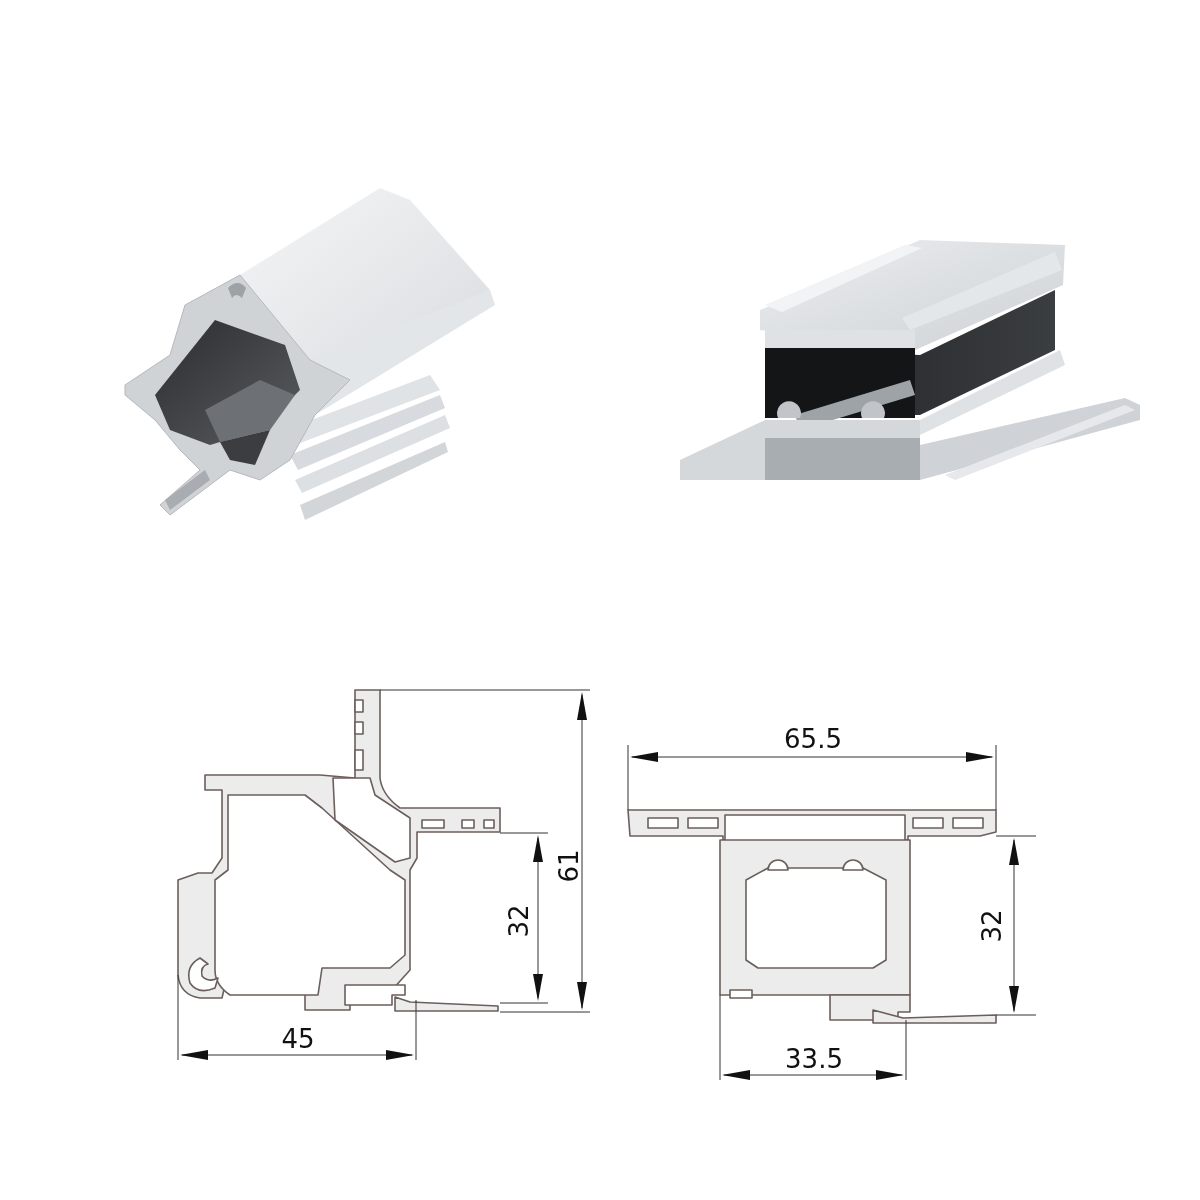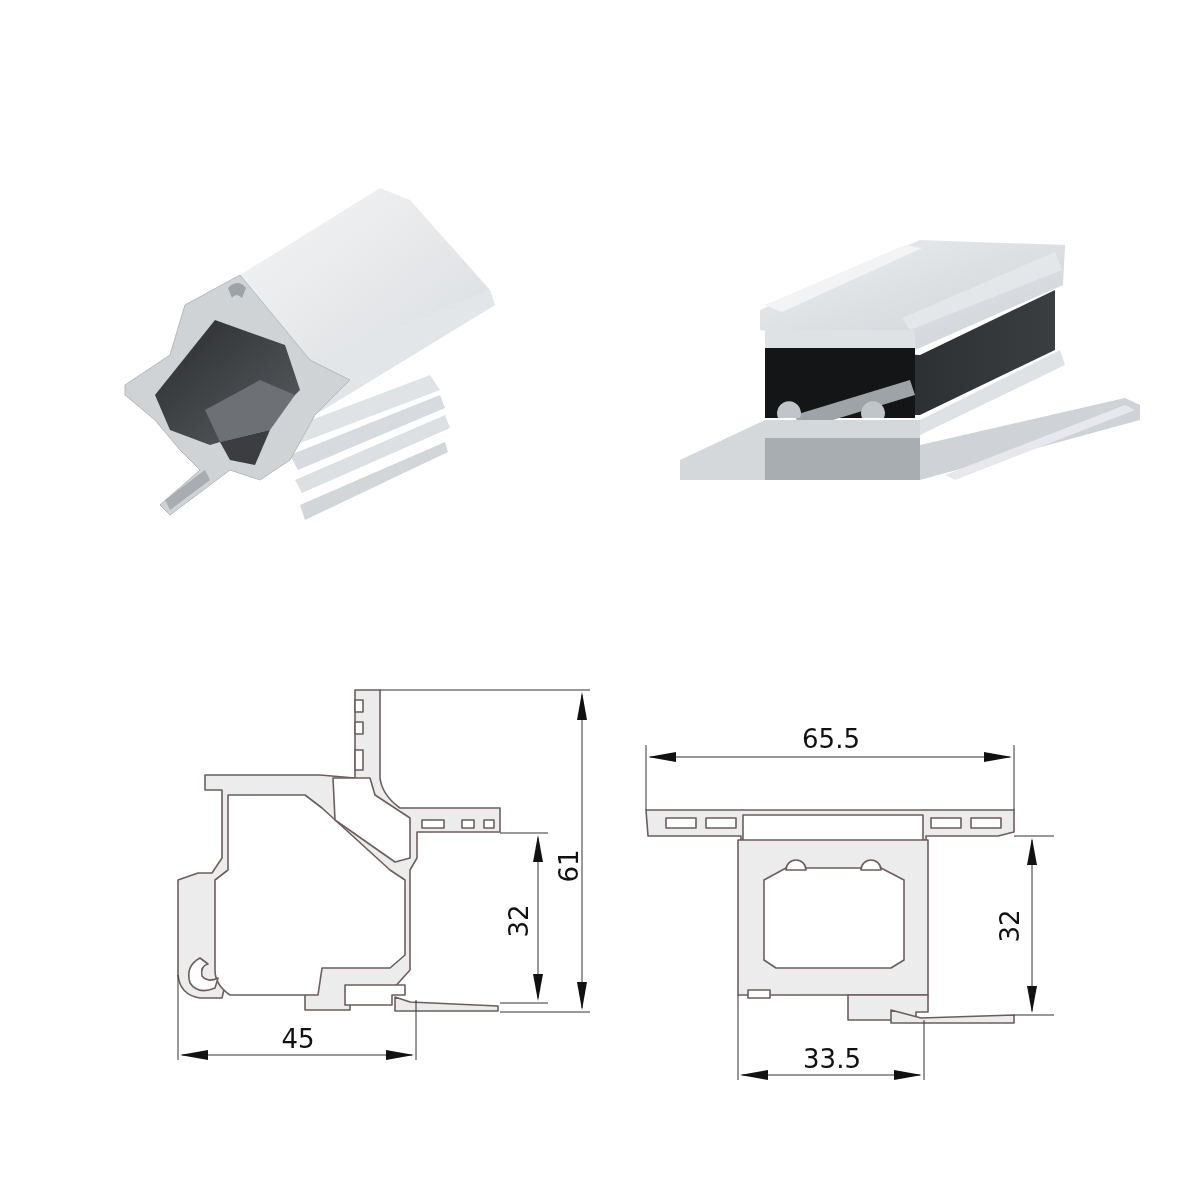--- a/index.html
+++ b/index.html
@@ -122,21 +122,21 @@
       <polygon points="538,1001 533,974 543,974"></polygon>
       <polygon points="180,1055 208,1050 208,1060"></polygon>
       <polygon points="414,1055 386,1050 386,1060"></polygon>
     </g>
     <text class="dimtext" x="0" y="0" transform="translate(578,866) rotate(-90)" text-anchor="middle">61</text>
     <text class="dimtext" x="0" y="0" transform="translate(528,921) rotate(-90)" text-anchor="middle">32</text>
     <text class="dimtext" x="298" y="1048" text-anchor="middle">45</text>
   </svg>
 </div>
 
-<div class="panel" style="left:586px; top:0; width:600px; height:840px;">
+<div class="panel" style="left:568px; top:0; width:600px; height:840px;">
   <svg width="600" height="1200" viewBox="600 0 600 1200">
     <g fill="#ececec" stroke="#6b5f5c" stroke-width="1.6" stroke-linejoin="round">
 
       <path d="M660,810 L1028,810 L1028,832 L1012,836 L940,836 L940,840 L755,840 L755,836 L662,836 Z"></path>
       <path d="M680,818 l30,0 l0,10 l-30,0 z M720,818 l30,0 l0,10 l-30,0 z M945,818 l30,0 l0,10 l-30,0 z M985,818 l30,0 l0,10 l-30,0 z" fill="#ffffff"></path>
 
       <rect x="757" y="815" width="180" height="42" fill="#ffffff"></rect>
 
       <path d="M752,840 L942,840 L942,995 L752,995 Z"></path>
 

